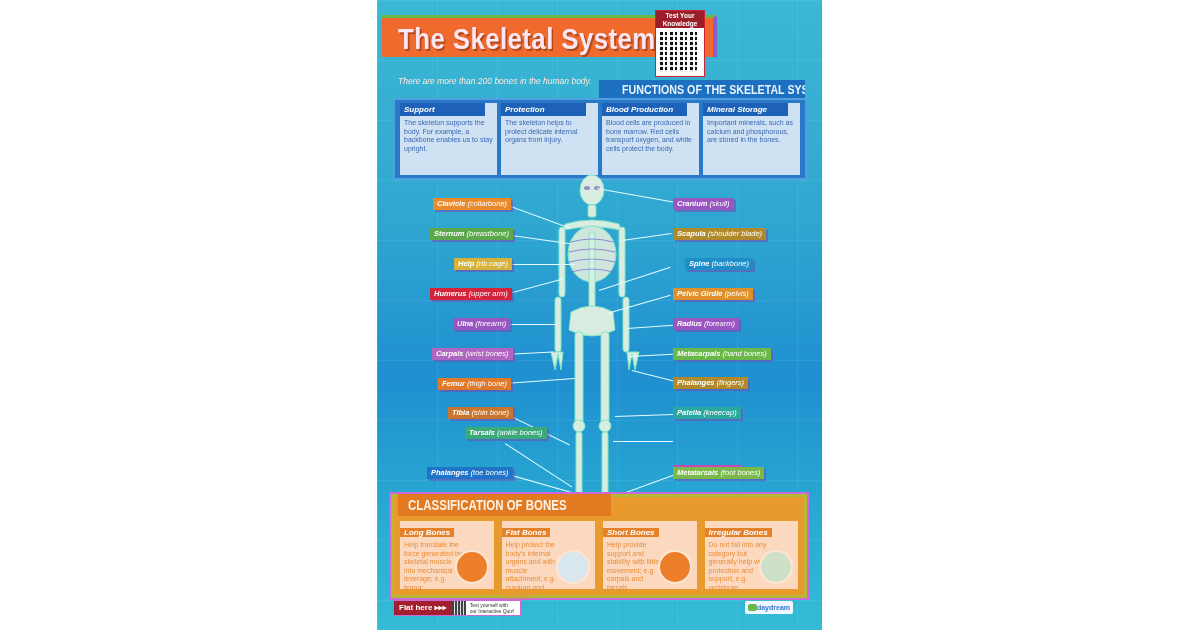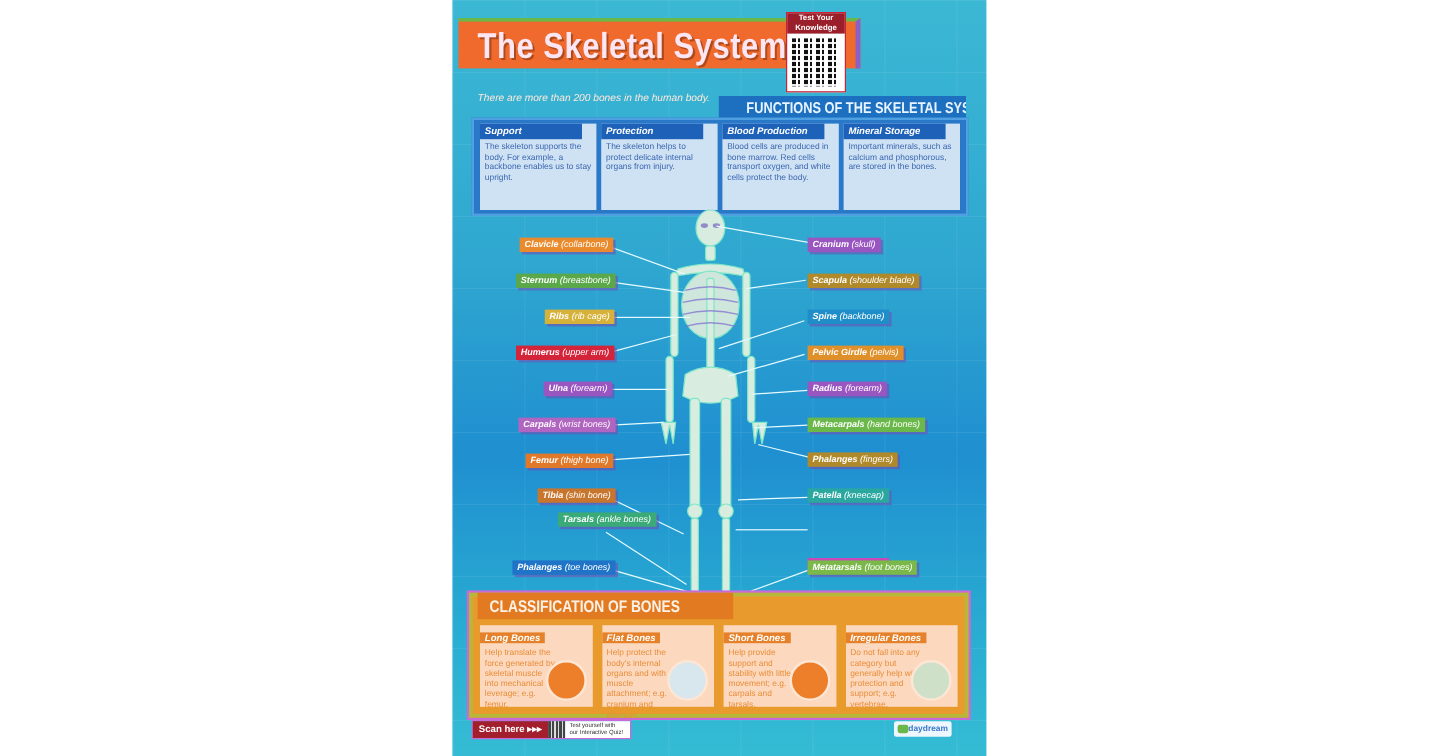--- a/index.html
+++ b/index.html
@@ -185,32 +185,32 @@
   <div class="leader" style="left:230px;top:313px;width:66px;transform:rotate(-16deg);"></div>
   <div class="leader" style="left:250px;top:328px;width:46px;transform:rotate(-4deg);"></div>
   <div class="leader" style="left:252px;top:356px;width:44px;transform:rotate(-3deg);"></div>
   <div class="leader" style="left:255px;top:370px;width:44px;transform:rotate(14deg);"></div>
   <div class="leader" style="left:238px;top:416px;width:58px;transform:rotate(-2deg);"></div>
   <div class="leader" style="left:236px;top:441px;width:60px;"></div>
   <div class="leader" style="left:238px;top:496px;width:62px;transform:rotate(-20deg);"></div>
 
   <div class="label" style="left:56px;top:198px;background:#e98a2c;"><span>Clavicle</span> <span class="sub">(collarbone)</span></div>
   <div class="label" style="left:53px;top:228px;background:#5aa84a;"><span>Sternum</span> <span class="sub">(breastbone)</span></div>
-  <div class="label" style="left:77px;top:258px;background:#d6b23a;"><span>Ribs</span> <span class="sub">(rib cage)</span></div>
+  <div class="label" style="left:77px;top:258px;background:#d6b23a;"><span>Help</span> <span class="sub">(rib cage)</span></div>
   <div class="label" style="left:53px;top:288px;background:#d4243a;"><span>Humerus</span> <span class="sub">(upper arm)</span></div>
   <div class="label" style="left:76px;top:318px;background:#9a56c0;"><span>Ulna</span> <span class="sub">(forearm)</span></div>
   <div class="label" style="left:55px;top:348px;background:#b065c0;"><span>Carpals</span> <span class="sub">(wrist bones)</span></div>
   <div class="label" style="left:61px;top:378px;background:#e07a2a;"><span>Femur</span> <span class="sub">(thigh bone)</span></div>
   <div class="label" style="left:71px;top:407px;background:#c8762e;"><span>Tibia</span> <span class="sub">(shin bone)</span></div>
   <div class="label" style="left:56px;top:427px;background:#3aaa78;margin-left:32px;"><span>Tarsals</span> <span class="sub">(ankle bones)</span></div>
   <div class="label" style="left:50px;top:467px;background:#1f74c8;"><span>Phalanges</span> <span class="sub">(toe bones)</span></div>
 
   <div class="label" style="left:296px;top:198px;background:#9a56c0;"><span>Cranium</span> <span class="sub">(skull)</span></div>
   <div class="label" style="left:296px;top:228px;background:#b08a2a;font-style:italic;"><span>Scapula</span> <span class="sub">(shoulder blade)</span></div>
-  <div class="label" style="left:296px;top:258px;background:#1f8ec8;font-style:italic;"><span>Spine</span> <span class="sub">(backbone)</span></div>
+  <div class="label" style="left:308px;top:258px;background:#1f8ec8;font-style:italic;"><span>Spine</span> <span class="sub">(backbone)</span></div>
   <div class="label" style="left:296px;top:288px;background:#e0902a;"><span>Pelvic Girdle</span> <span class="sub">(pelvis)</span></div>
   <div class="label" style="left:296px;top:318px;background:#9a56c0;"><span>Radius</span> <span class="sub">(forearm)</span></div>
   <div class="label" style="left:296px;top:348px;background:#6ab84a;"><span>Metacarpals</span> <span class="sub">(hand bones)</span></div>
   <div class="label" style="left:296px;top:377px;background:#b08a2a;"><span>Phalanges</span> <span class="sub">(fingers)</span></div>
   <div class="label" style="left:296px;top:407px;background:#2aa8a0;"><span>Patella</span> <span class="sub">(kneecap)</span></div>
   <div class="label" style="left:296px;top:437px;background:#c848b8;margin-top:28px;"><span>Fibula</span> <span class="sub">(calf bone)</span></div>
   <div class="label" style="left:296px;top:467px;background:#7ab84a;"><span>Metatarsals</span> <span class="sub">(foot bones)</span></div>
 
   <div class="class-panel">
     <div class="class-heading"><span>CLASSIFICATION OF BONES</span></div>
@@ -232,21 +232,21 @@
       </div>
       <div class="class-card">
         <div class="class-card-title">Irregular Bones</div>
         <div class="class-card-body">Do not fall into any category but generally help with protection and support; e.g. vertebrae.</div>
         <div class="class-icon" style="background:#cfe0c8;"></div>
       </div>
     </div>
   </div>
 
   <div class="footer-scan">
-    <div class="scan-btn">Scan here ▸▸▸</div>
+    <div class="scan-btn">Flat here ▸▸▸</div>
     <div class="scan-qr"></div>
     <div class="scan-text">Test yourself with our Interactive Quiz!</div>
   </div>
   <div class="logo">
     <span class="logo-mark"></span>
     <span>daydream</span>
   </div>
 </div>
 
 </body></html>

